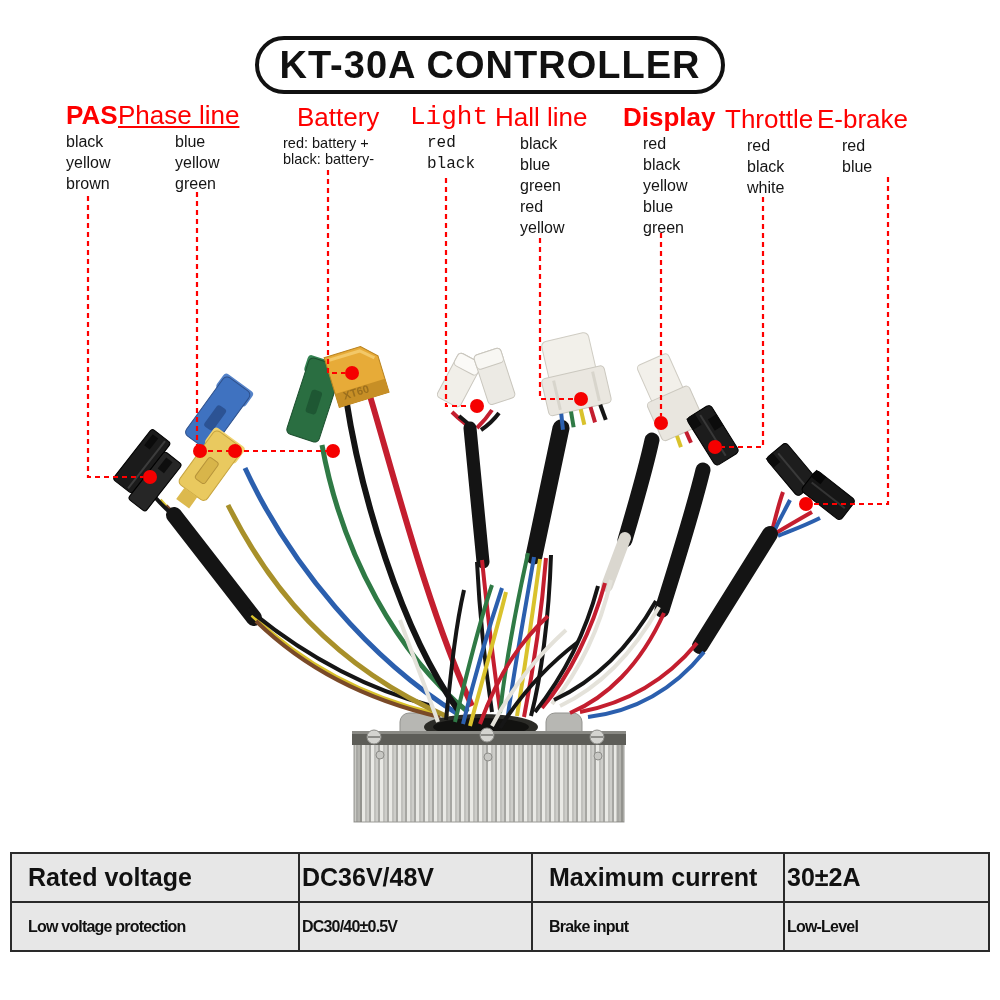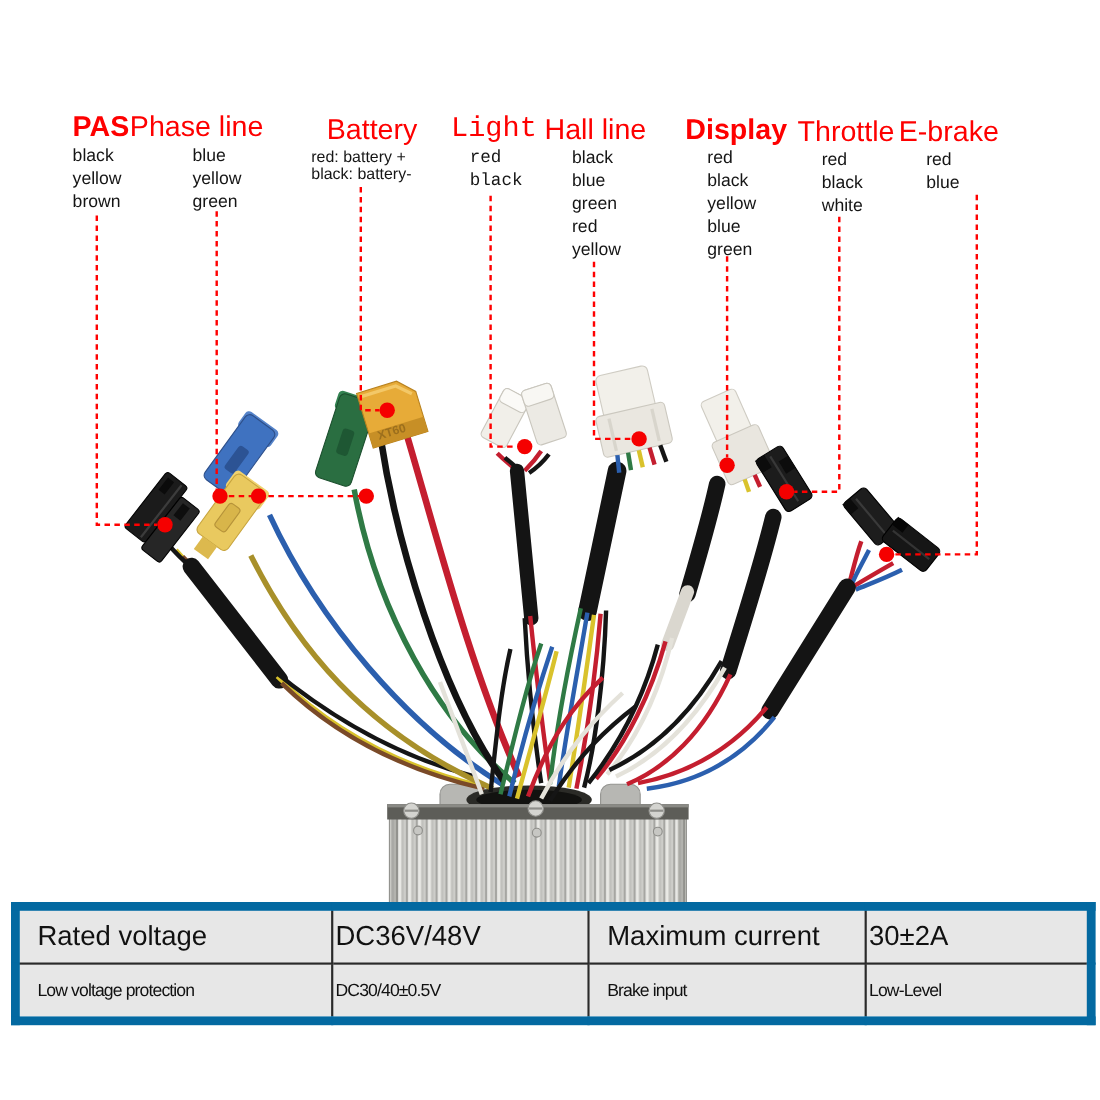--- a/index.html
+++ b/index.html
@@ -8,22 +8,22 @@
   .photo-svg{position:absolute;left:0;top:0;width:1000px;height:1000px;}
   .title-pill{position:absolute;left:255px;top:36px;width:462px;height:50px;
               border:4px solid #111;border-radius:32px;display:flex;align-items:center;
               justify-content:center;font-size:38px;font-weight:bold;letter-spacing:1px;
               color:#111;background:#fff;white-space:nowrap;}
   .wire-label{position:absolute;}
   .wire-label h2{margin:0;font-size:26px;font-weight:normal;color:#fe0000;line-height:26px;white-space:nowrap;}
   .wire-label.bold h2{font-weight:bold;}
   .wire-label ul{list-style:none;margin:3px 0 0 0;padding:0;font-size:16px;line-height:21px;color:#151515;}
   .wire-label.small ul{font-size:14.5px;line-height:16px;margin-top:5px;}
-  .spec-table{position:absolute;left:10px;top:820px;width:978px;border-collapse:collapse;
-              table-layout:fixed;border:8px solid #0369a1;}
+  .spec-table{position:absolute;left:10px;top:852px;width:978px;border-collapse:collapse;
+              table-layout:fixed;border:2px solid #0369a1;font-weight:bold;}
   .spec-table td{border:2.5px solid #2a2a2a;background:#e7e7e7;height:47px;
                  font-size:25px;color:#111;padding:0 4px 0 16px;white-space:nowrap;overflow:hidden;}
   .spec-table td.val{padding:0 2px;}
   .spec-table tr.narrow td{letter-spacing:-0.8px;font-size:16px;}
 </style>
 </head>
 <body>
 
 <div class="stage">
 
@@ -235,32 +235,33 @@
       <circle cx="333" cy="451" r="7"></circle>
       <circle cx="352" cy="373" r="7"></circle>
       <circle cx="477" cy="406" r="7"></circle>
       <circle cx="581" cy="399" r="7"></circle>
       <circle cx="661" cy="423" r="7"></circle>
       <circle cx="715" cy="447" r="7"></circle>
       <circle cx="806" cy="504" r="7"></circle>
     </g>
   </svg>
 
+  <div class="title-pill">KT-30A CONTROLLER</div>
 
   <div class="wire-label bold" style="left:66px;top:102px;">
     <h2>PAS</h2>
     <ul>
       <li>black</li>
       <li>yellow</li>
       <li>brown</li>
     </ul>
   </div>
 
   <div class="wire-label" style="left:175px;top:102px;">
-    <h2 style="margin-left:-57px;">Phase line</h2>
+    <h2 style="margin-left:-57px;text-decoration:underline;">Phase line</h2>
     <ul>
       <li>blue</li>
       <li>yellow</li>
       <li>green</li>
     </ul>
   </div>
 
   <div class="wire-label small" style="left:283px;top:104px;">
     <h2 style="margin-left:14px;">Battery</h2>
     <ul>

